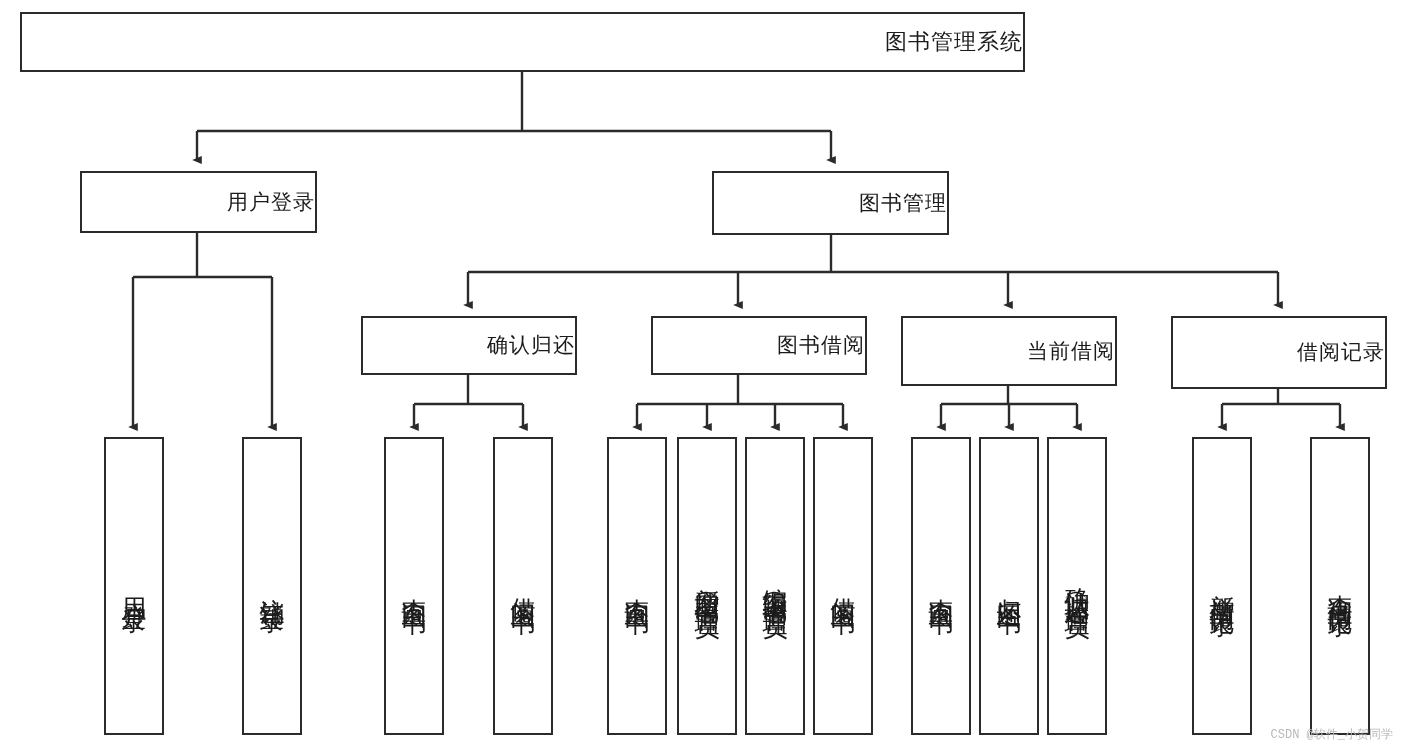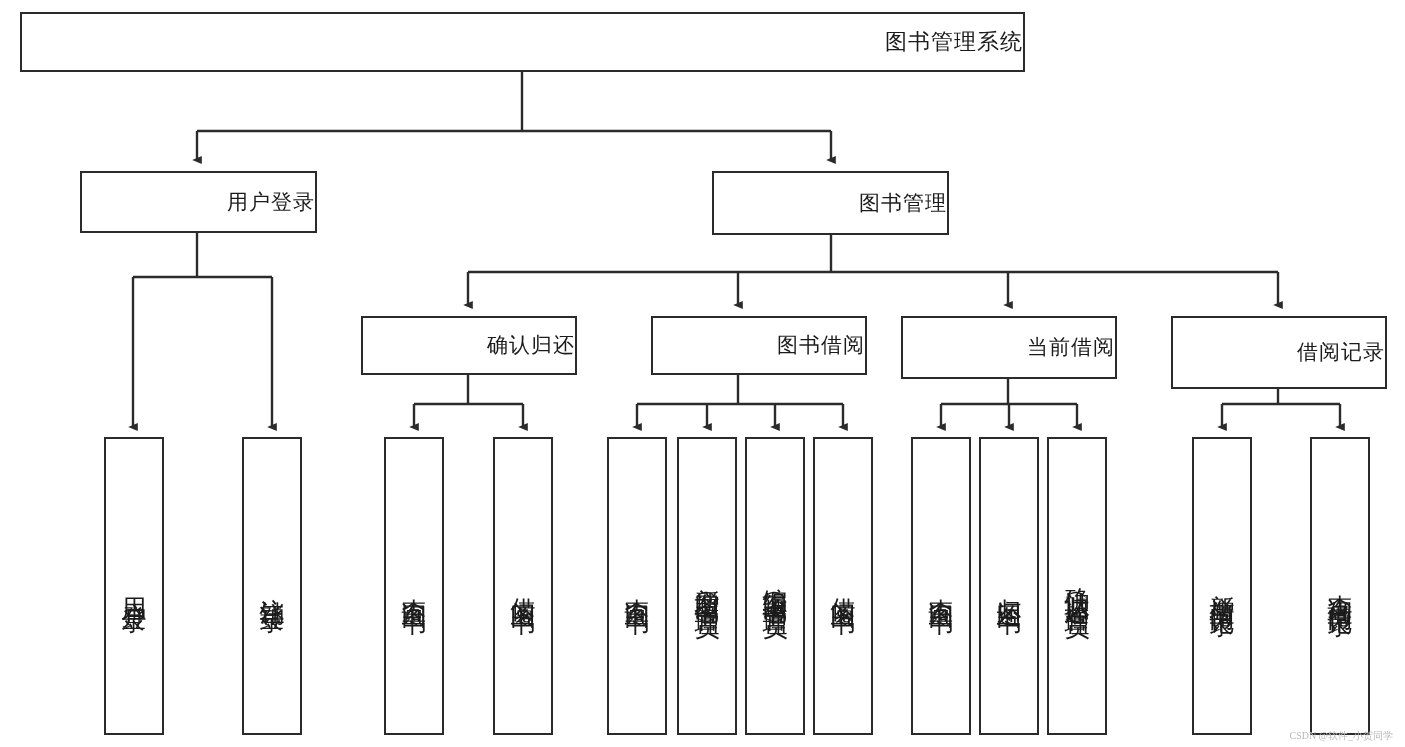--- a/index.html
+++ b/index.html
@@ -62,25 +62,25 @@
     text-orientation: upright;
     font-size: 25px;
     letter-spacing: 4px;
     line-height: 1;
     white-space: nowrap;
   }
   .watermark {
     position: absolute;
     right: 12px;
     bottom: 4px;
-    font-size: 10px;
+    font-size: 12px;
     color: #b9b9b9;
     white-space: nowrap;
     z-index: 5;
-    font-family: Liberation Serif, serif;
+    font-family: Liberation Mono, monospace;
   }
 </style>
 </head>
 <body>
 
 <div id="canvas">
 
   <svg id="edges" viewBox="0 0 1405 747" width="1405" height="747" xmlns="http://www.w3.org/2000/svg">
     <defs>
       <marker id="arrow" markerWidth="10" markerHeight="10" refX="4.6" refY="5.2" orient="auto" markerUnits="userSpaceOnUse">
@@ -142,21 +142,21 @@
   <div class="node horiz" style="left:712px; top:171px; width:237px; height:64px;">
     <span class="label">图书管理</span>
   </div>
 
   <div class="node horiz" style="left:361px; top:316px; width:216px; height:59px;">
     <span class="label">确认归还</span>
   </div>
   <div class="node horiz" style="left:631px; top:316px; width:216px; height:59px;margin-left:20px;">
     <span class="label">图书借阅</span>
   </div>
-  <div class="node horiz" style="left:901px; top:316px; width:216px; height:63px;">
+  <div class="node horiz" style="left:901px; top:316px; width:216px; height:70px;">
     <span class="label">当前借阅</span>
   </div>
   <div class="node horiz" style="left:1171px; top:316px; width:216px; height:73px;">
     <span class="label">借阅记录</span>
   </div>
 
   <div class="node vert" style="left:104px; top:437px; width:60px; height:298px;">
     <span class="label">用户登录</span>
   </div>
   <div class="node vert" style="left:242px; top:437px; width:60px; height:298px;">

